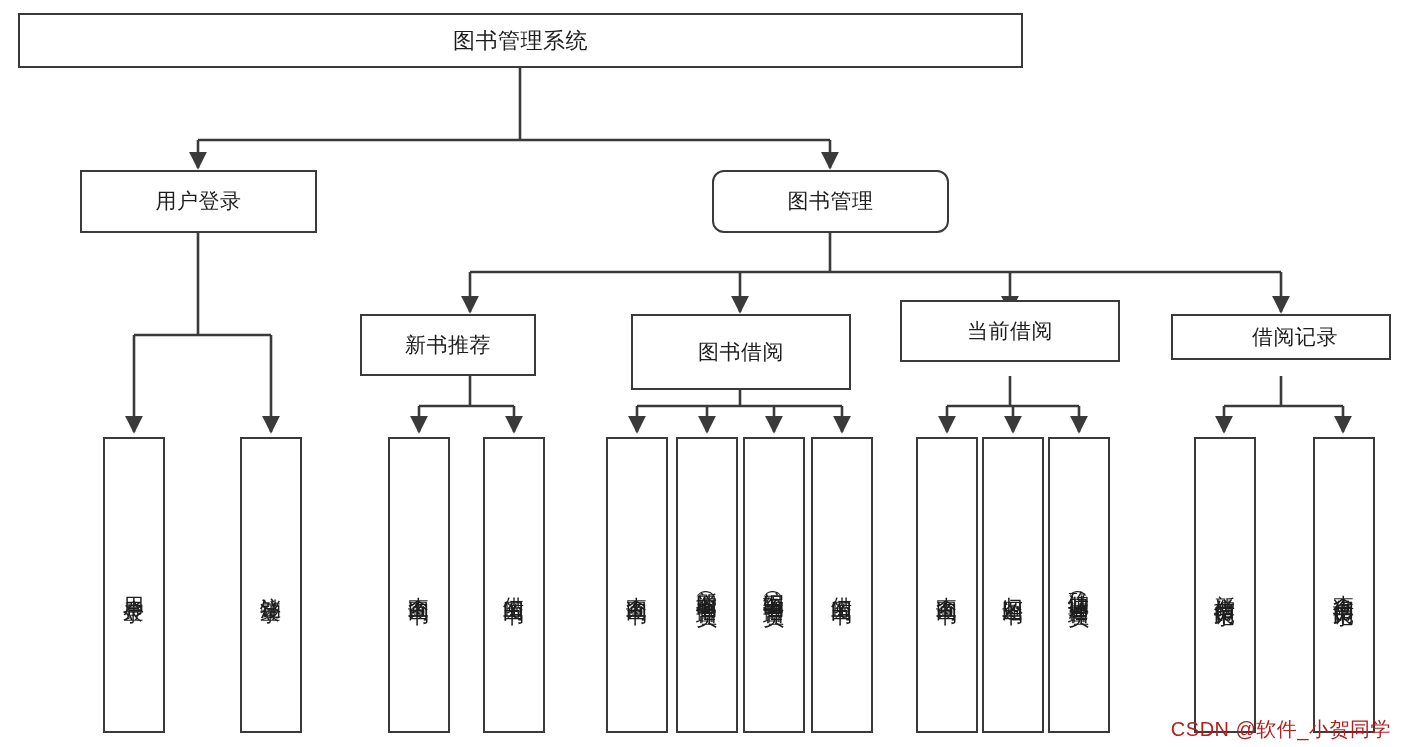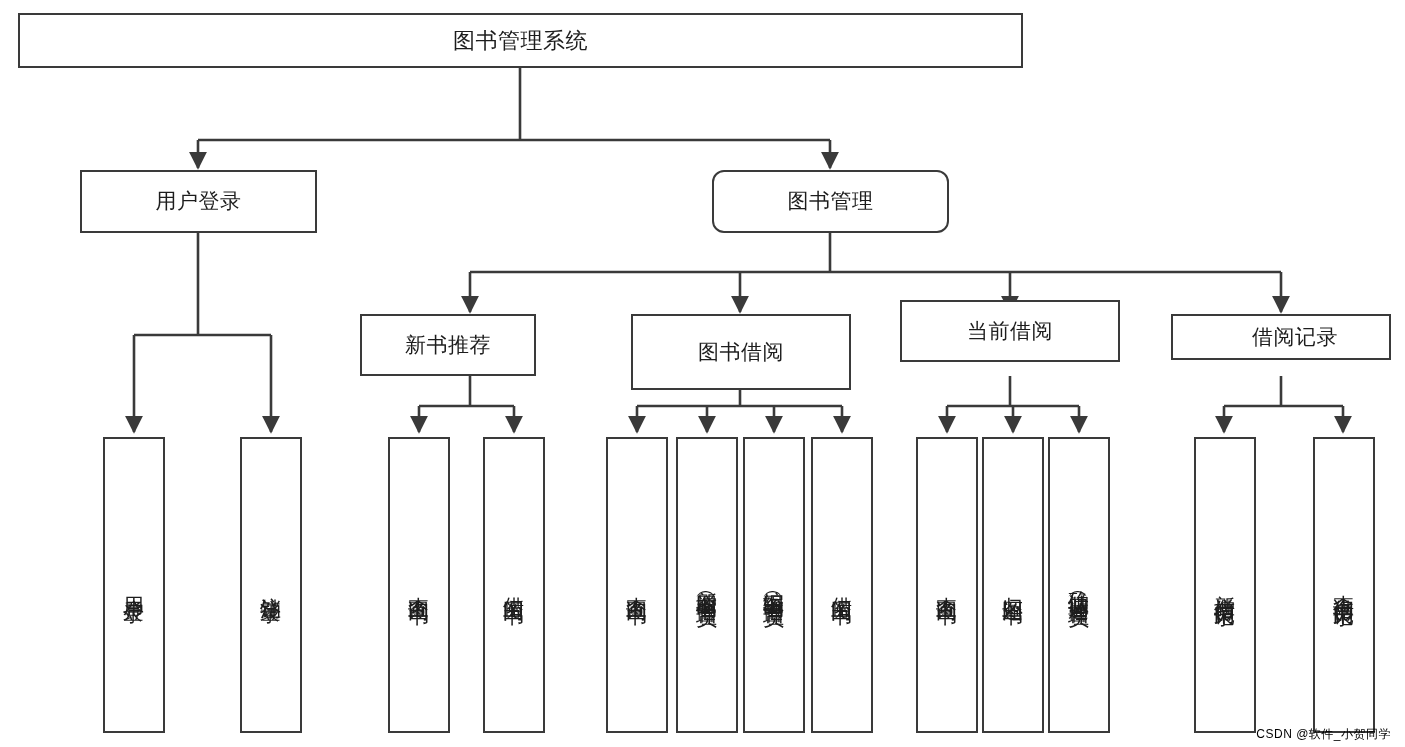--- a/index.html
+++ b/index.html
@@ -53,22 +53,22 @@
     line-height: 1.1;
     white-space: nowrap;
   }
   .node.root .node-label {
     font-size: 22px;
   }
   .watermark {
     position: absolute;
     right: 14px;
     bottom: 4px;
-    font-size: 12px;
-    color: #000000;
+    font-size: 20px;
+    color: #b91c1c;
     white-space: nowrap;
     letter-spacing: 0.5px;
     pointer-events: none;
   }
 </style>
 </head>
 <body>
 
 <div id="canvas">
 

